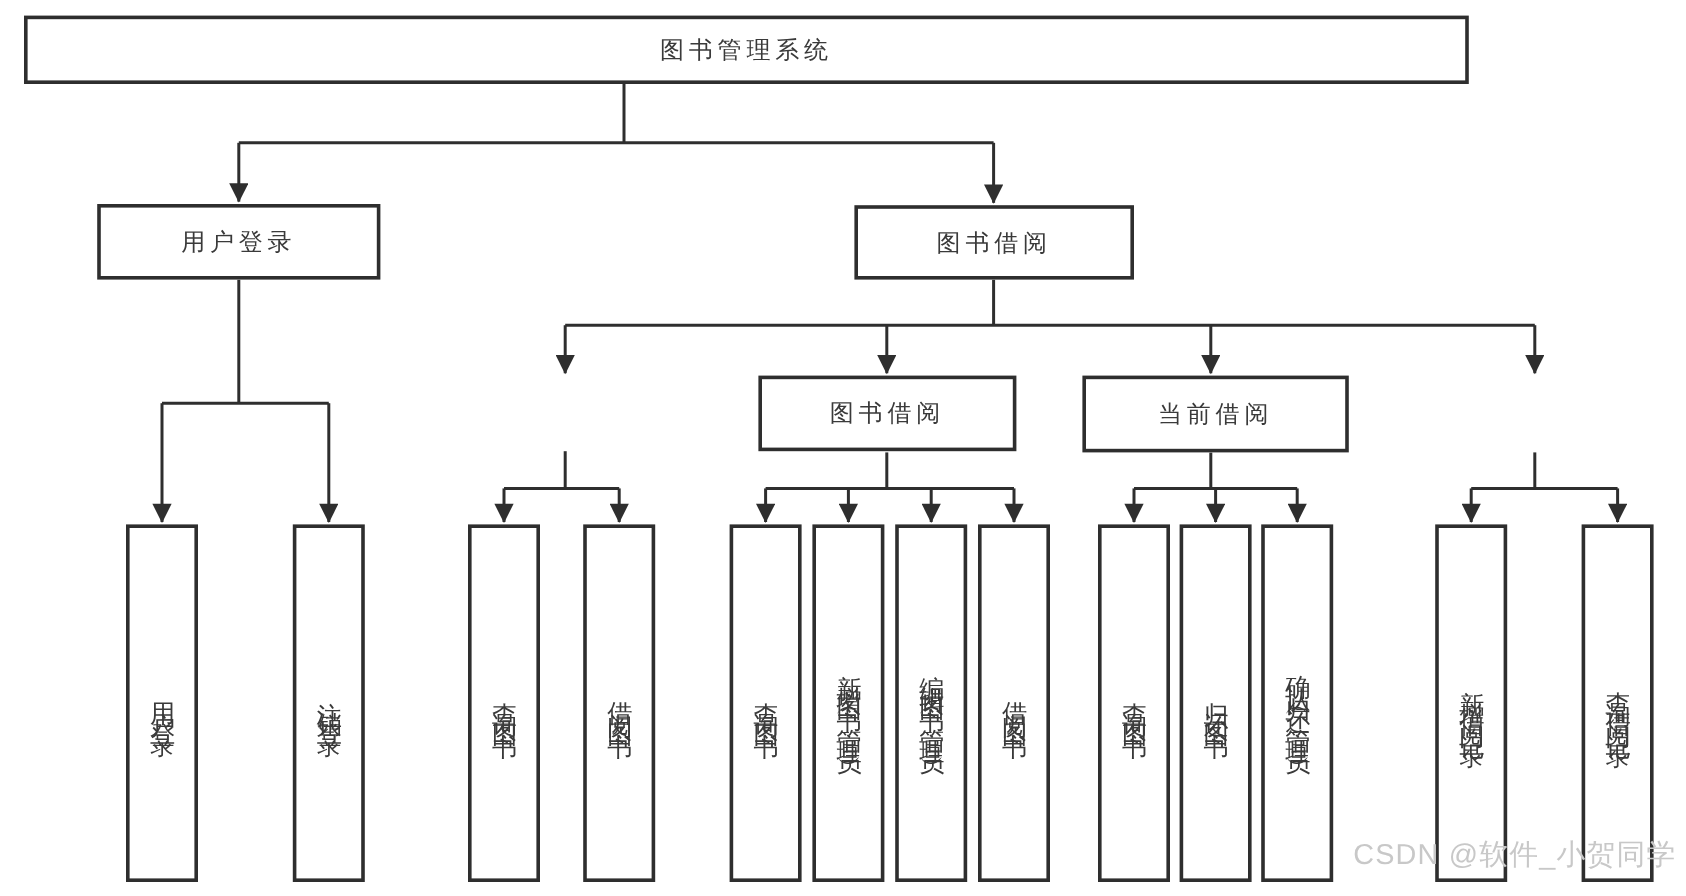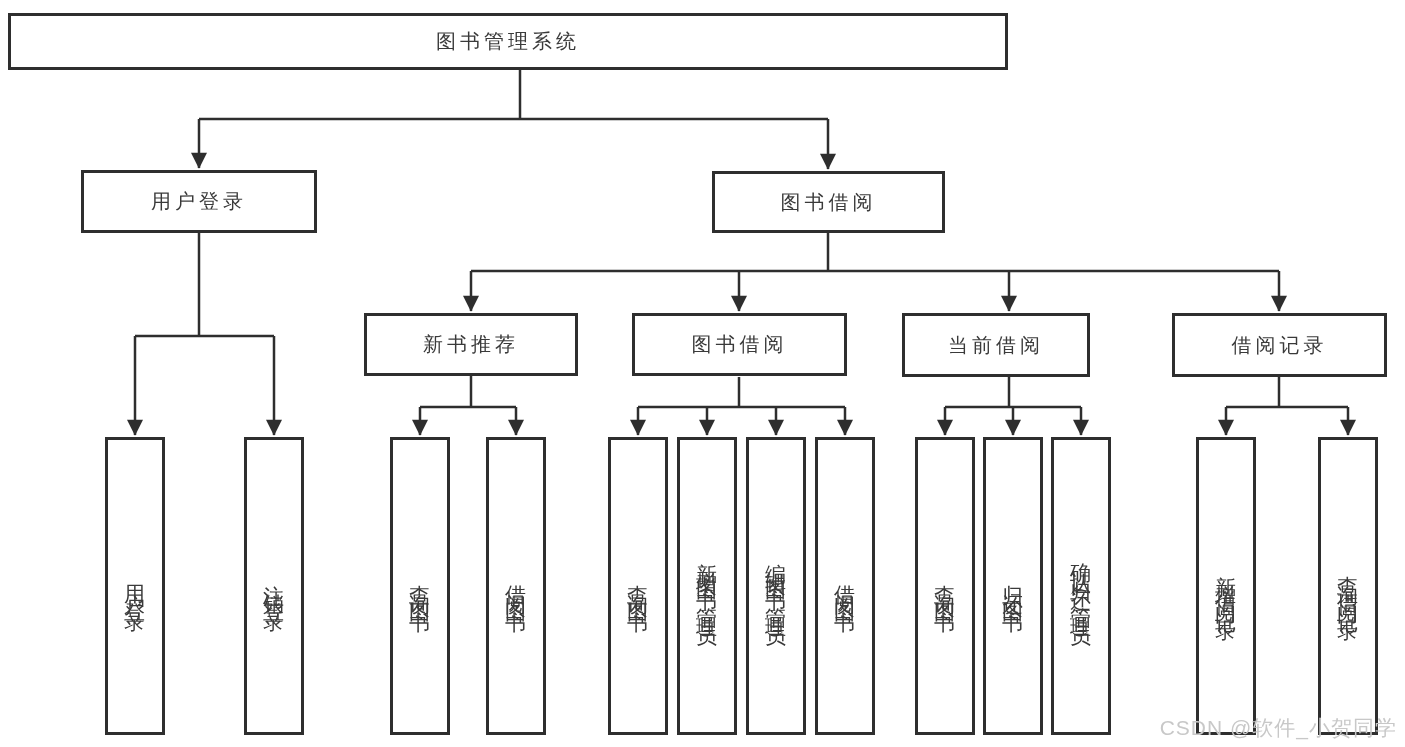--- a/index.html
+++ b/index.html
@@ -37,23 +37,23 @@
   .leaf .lbl{
     writing-mode:vertical-lr;
     text-orientation:mixed;
     font-size:21px;
     letter-spacing:9px;
     line-height:1;
     white-space:nowrap;
   }
   .watermark{
     position:absolute;
-    right:8px;bottom:5px;
+    right:8px;bottom:19px;
     z-index:3;
-    font-size:21px;
+    font-size:24px;
     letter-spacing:1px;
     color:var(--watermark);
     white-space:nowrap;
     margin-top:24px;
   }
 </style>
 </head>
 <body>
 
 <div class="canvas">
@@ -113,42 +113,36 @@
     </g>
 
     <g>
       <path d="M1279 377 V407"></path>
       <path d="M1226 407 H1348"></path>
       <path d="M1226 407 V435" marker-end="url(#arw)"></path>
       <path d="M1348 407 V435" marker-end="url(#arw)"></path>
     </g>
   </svg>
 
-  <div class="box" style="left:8px;top:13px;width:1000px;height:57px">
+  <div class="box" style="left:20px;top:13px;width:1204px;height:57px">
     <span class="lbl">图书管理系统</span>
   </div>
 
   <div class="box" style="left:81px;top:170px;width:236px;height:63px">
     <span class="lbl">用户登录</span>
   </div>
   <div class="box" style="left:712px;top:171px;width:233px;height:62px">
     <span class="lbl">图书借阅</span>
   </div>
 
-  <div class="box" style="left:364px;top:313px;width:214px;height:63px">
-    <span class="lbl">新书推荐</span>
-  </div>
   <div class="box" style="left:632px;top:313px;width:215px;height:63px">
     <span class="lbl">图书借阅</span>
   </div>
-  <div class="box" style="left:902px;top:313px;width:188px;height:64px">
+  <div class="box" style="left:902px;top:313px;width:222px;height:64px">
     <span class="lbl">当前借阅</span>
-  </div>
-  <div class="box" style="left:1172px;top:313px;width:215px;height:64px">
-    <span class="lbl">借阅记录</span>
   </div>
 
   <div class="box leaf" style="left:105px;top:437px;width:60px;height:298px">
     <span class="lbl">用户登录</span>
   </div>
   <div class="box leaf" style="left:244px;top:437px;width:60px;height:298px">
     <span class="lbl">注销登录</span>
   </div>
 
   <div class="box leaf" style="left:390px;top:437px;width:60px;height:298px">

